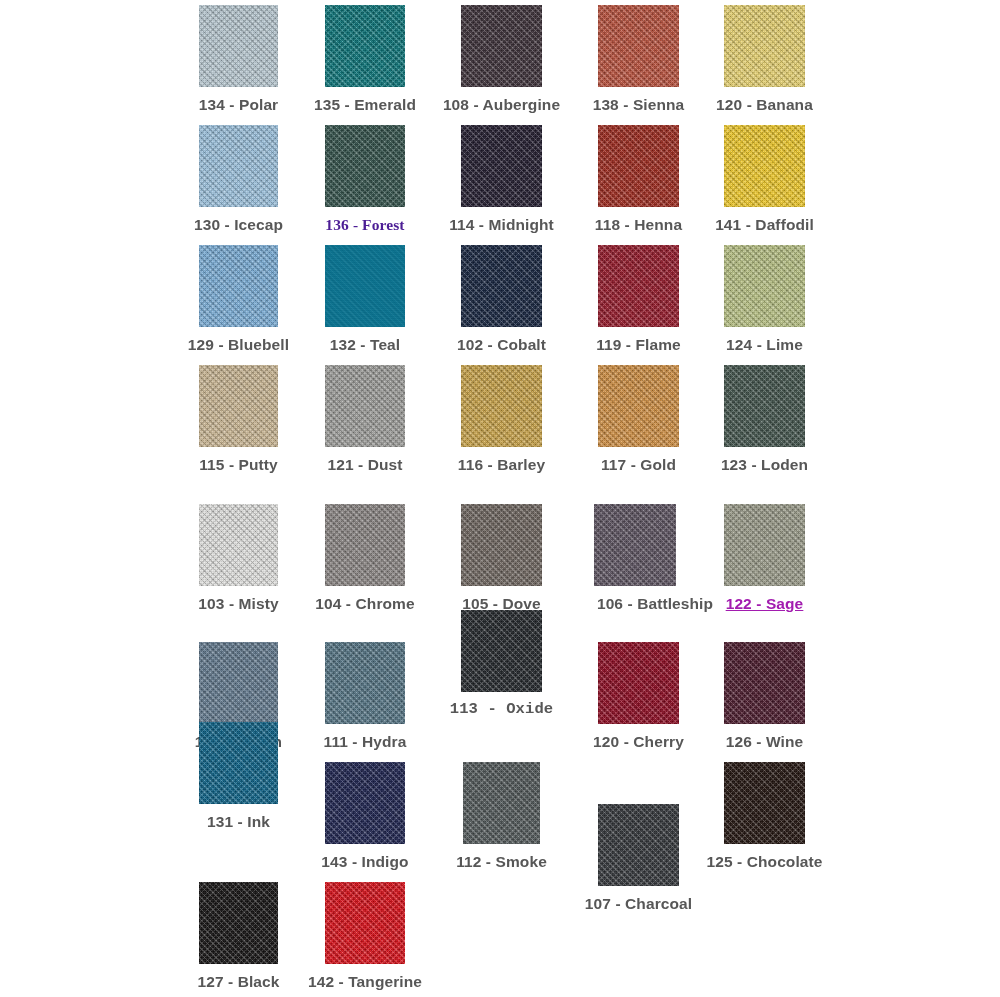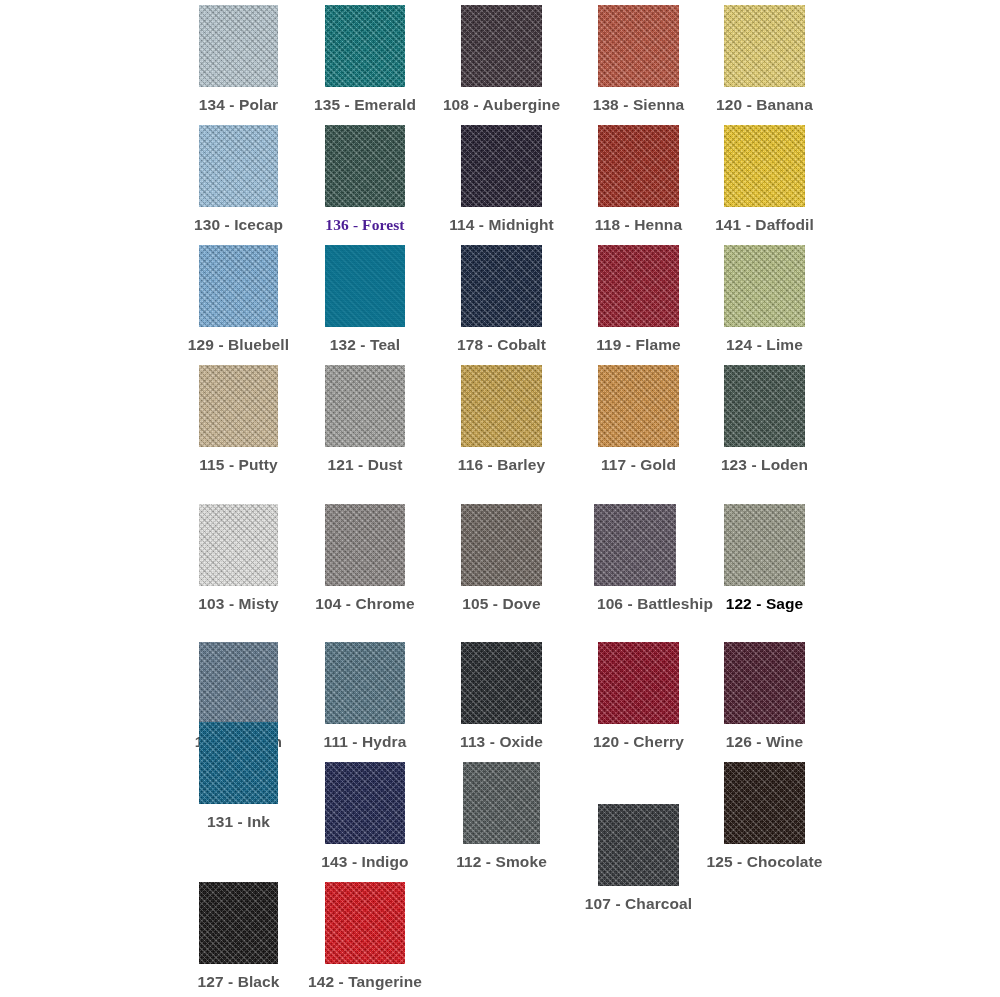--- a/index.html
+++ b/index.html
@@ -157,21 +157,21 @@
     <div class="swatch-cell" style="left: 88.5px; top: 245px; width: 300px;">
       <div class="swatch-chip" style="width: 79px; height: 82px; background-color: rgb(122, 173, 215);"></div>
       <div class="swatch-label" style="color: rgb(87, 87, 87);">129 - Bluebell</div>
     </div>
     <div class="swatch-cell" style="left: 215px; top: 245px; width: 300px;">
       <div class="swatch-chip smooth" style="width: 80px; height: 82px; background-color: rgb(11, 114, 143);"></div>
       <div class="swatch-label" style="color: rgb(87, 87, 87);">132 - Teal</div>
     </div>
     <div class="swatch-cell" style="left: 351.5px; top: 245px; width: 300px;">
       <div class="swatch-chip" style="width: 81px; height: 82px; background-color: rgb(22, 36, 63);"></div>
-      <div class="swatch-label" style="color: rgb(87, 87, 87);">178 - Cobalt</div>
+      <div class="swatch-label" style="color: rgb(87, 87, 87);">102 - Cobalt</div>
     </div>
     <div class="swatch-cell" style="left: 488.5px; top: 245px; width: 300px;">
       <div class="swatch-chip" style="width: 81px; height: 82px; background-color: rgb(149, 25, 42);"></div>
       <div class="swatch-label" style="color: rgb(87, 87, 87);">119 - Flame</div>
     </div>
     <div class="swatch-cell" style="left: 614.5px; top: 245px; width: 300px;">
       <div class="swatch-chip" style="width: 81px; height: 82px; background-color: rgb(184, 193, 132);"></div>
       <div class="swatch-label" style="color: rgb(87, 87, 87);">124 - Lime</div>
     </div>
     <div class="swatch-cell" style="left: 88.5px; top: 365px; width: 300px;">
@@ -205,31 +205,31 @@
     <div class="swatch-cell" style="left: 351.5px; top: 504px; width: 300px;">
       <div class="swatch-chip" style="width: 81px; height: 82px; background-color: rgb(111, 102, 96);"></div>
       <div class="swatch-label" style="color: rgb(87, 87, 87);">105 - Dove</div>
     </div>
     <div class="swatch-cell" style="left: 485px; top: 504px; width: 300px;">
       <div class="swatch-chip" style="width: 82px; height: 82px; background-color: rgb(93, 84, 97);"></div>
       <div class="swatch-label" style="color: rgb(87, 87, 87); margin-left: 40px;">106 - Battleship</div>
     </div>
     <div class="swatch-cell" style="left: 614.5px; top: 504px; width: 300px;">
       <div class="swatch-chip" style="width: 81px; height: 82px; background-color: rgb(155, 156, 138);"></div>
-      <div class="swatch-label" style="color: #000000;">122 - Sage</div>
+      <div class="swatch-label" style="color: #a21caf; text-decoration: underline;">122 - Sage</div>
     </div>
     <div class="swatch-cell" style="left: 88.5px; top: 642px; width: 300px;">
       <div class="swatch-chip" style="width: 79px; height: 82px; background-color: rgb(98, 121, 142);"></div>
       <div class="swatch-label" style="color: rgb(87, 87, 87);">110 - Ocean</div>
     </div>
     <div class="swatch-cell" style="left: 215px; top: 642px; width: 300px;">
       <div class="swatch-chip" style="width: 80px; height: 82px; background-color: rgb(84, 116, 132);"></div>
       <div class="swatch-label" style="color: rgb(87, 87, 87);">111 - Hydra</div>
     </div>
-    <div class="swatch-cell" style="left: 351.5px; top: 642px; width: 300px;">
+    <div class="swatch-cell" style="left: 351.5px; top: 610px; width: 300px; font-family: Liberation Mono, monospace;">
       <div class="swatch-chip" style="width: 81px; height: 82px; background-color: rgb(35, 39, 43);"></div>
       <div class="swatch-label" style="color: rgb(87, 87, 87);">113 - Oxide</div>
     </div>
     <div class="swatch-cell" style="left: 488.5px; top: 642px; width: 300px;">
       <div class="swatch-chip" style="width: 81px; height: 82px; background-color: rgb(141, 11, 34);"></div>
       <div class="swatch-label" style="color: rgb(87, 87, 87);">120 - Cherry</div>
     </div>
     <div class="swatch-cell" style="left: 614.5px; top: 642px; width: 300px;">
       <div class="swatch-chip" style="width: 81px; height: 82px; background-color: rgb(75, 26, 44);"></div>
       <div class="swatch-label" style="color: rgb(87, 87, 87);">126 - Wine</div>

